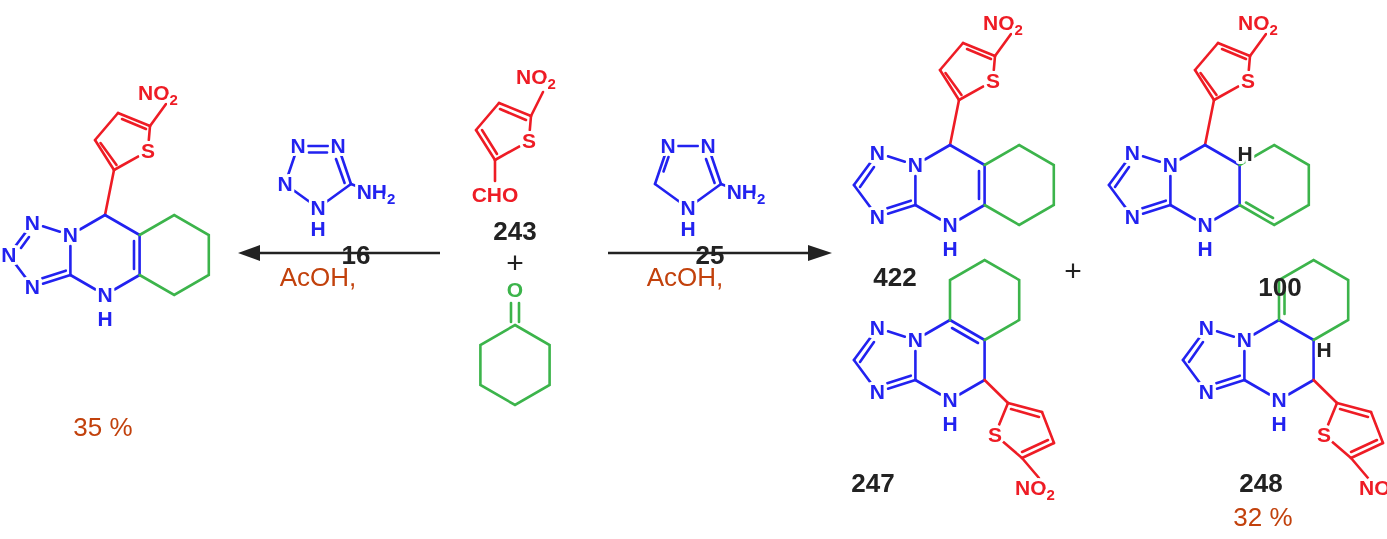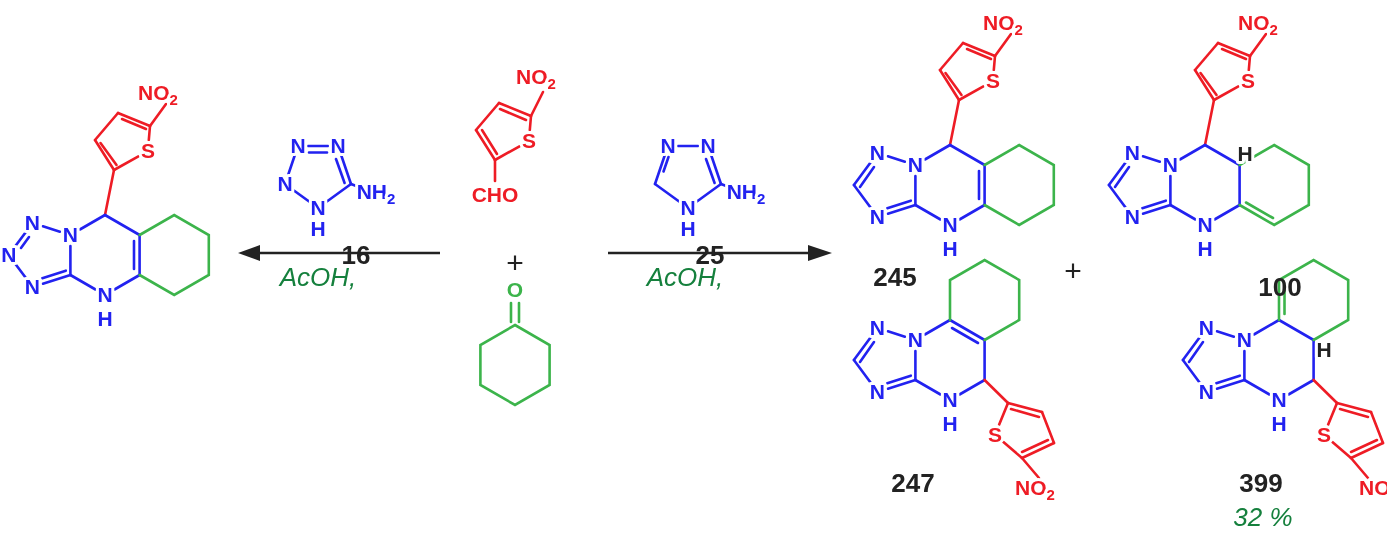--- a/index.html
+++ b/index.html
@@ -11,21 +11,21 @@
   .sb{stroke:#2222f0;} .sr{stroke:#ee1c25;} .sg{stroke:#3cb44b;}
   
   text.atom{font-family:"Liberation Sans",sans-serif;font-size:21px;font-weight:bold;
             text-anchor:middle;paint-order:stroke;stroke:#ffffff;stroke-width:6px;
             stroke-linejoin:round;}
   .tb{fill:#2222f0;} .tr{fill:#ee1c25;} .tg{fill:#3cb44b;} .tk{fill:#222222;}
   .as{text-anchor:start;} .ae{text-anchor:end;}
   .sub{font-size:15px;} .small{font-size:16px;}
   
   .num{position:absolute;font-weight:bold;font-size:26px;color:#222;text-align:center;}
-  .txt{position:absolute;font-size:26px;color:#15803d;text-align:center;font-style:italic;}
+  .txt{position:absolute;font-size:26px;color:#c2410c;text-align:center;}
   .plus{position:absolute;font-size:30px;color:#222;text-align:center;}
   .arrow-line{stroke:#222;stroke-width:2.4px;}
   .arrow-head{fill:#222;stroke:none;}
 </style>
 </head>
 <body>
 
 <div class="canvas">
 
   <svg style="left:0;top:70px" width="270" height="285" viewBox="0 0 270 285">
@@ -277,24 +277,26 @@
     <line class="arrow-line" x1="208" y1="12" x2="26" y2="12"></line>
     <polygon class="arrow-head" points="6,12 28,4 28,20"></polygon>
   </svg>
   <svg style="left:604px;top:241px" width="232" height="24" viewBox="0 0 232 24">
     <line class="arrow-line" x1="4" y1="12" x2="206" y2="12"></line>
     <polygon class="arrow-head" points="228,12 204,4 204,20"></polygon>
   </svg>
 
   <div class="num" style="left:316px;top:240px;width:80px">16</div>
   <div class="num" style="left:670px;top:240px;width:80px">25</div>
-  <div class="num" style="left:850px;top:262px;width:90px">245</div>
+  <div class="num" style="left:455px;top:216px;width:120px">243</div>
+  <div class="txt" style="left:48px;top:412px;width:110px">35 %</div>
+  <div class="num" style="left:850px;top:262px;width:90px">422</div>
   <div class="num" style="left:1235px;top:272px;width:90px">100</div>
-  <div class="num" style="left:868px;top:468px;width:90px">247</div>
-  <div class="num" style="left:1216px;top:468px;width:90px">399</div>
+  <div class="num" style="left:828px;top:468px;width:90px">247</div>
+  <div class="num" style="left:1216px;top:468px;width:90px">248</div>
   <div class="txt" style="left:1208px;top:502px;width:110px">32 %</div>
 
   <div class="plus" style="left:480px;top:246px;width:70px">+</div>
   <div class="plus" style="left:1038px;top:254px;width:70px">+</div>
 
   <div class="txt" style="left:248px;top:262px;width:140px">AcOH,</div>
   <div class="txt" style="left:615px;top:262px;width:140px">AcOH,</div>
 
 </div>
 

